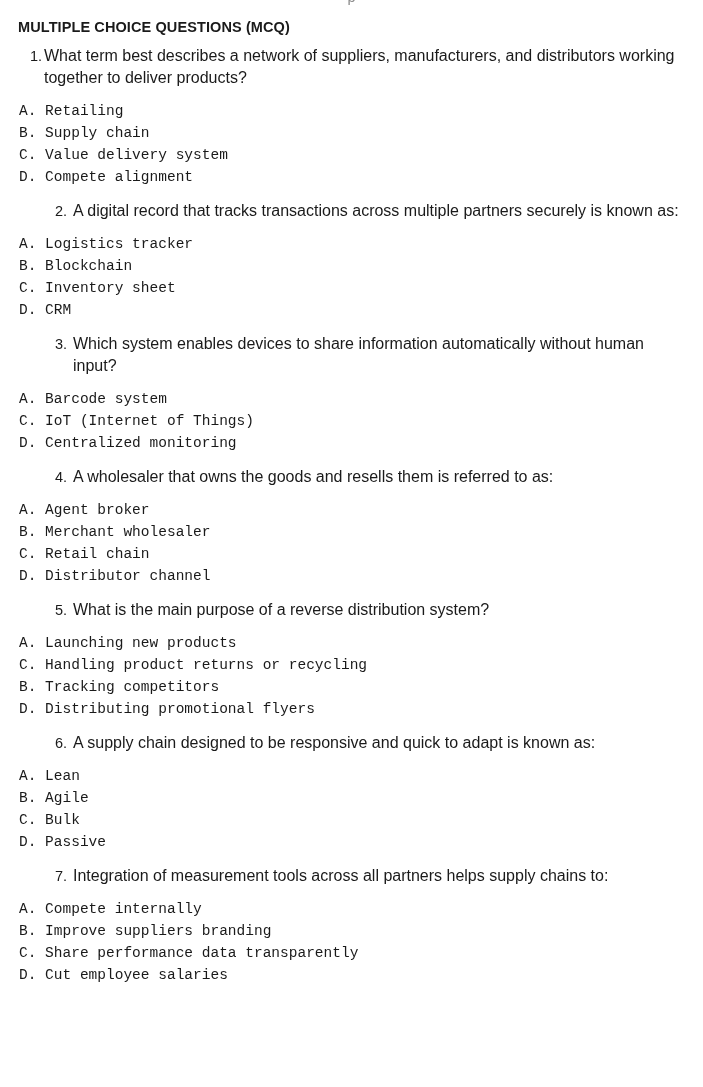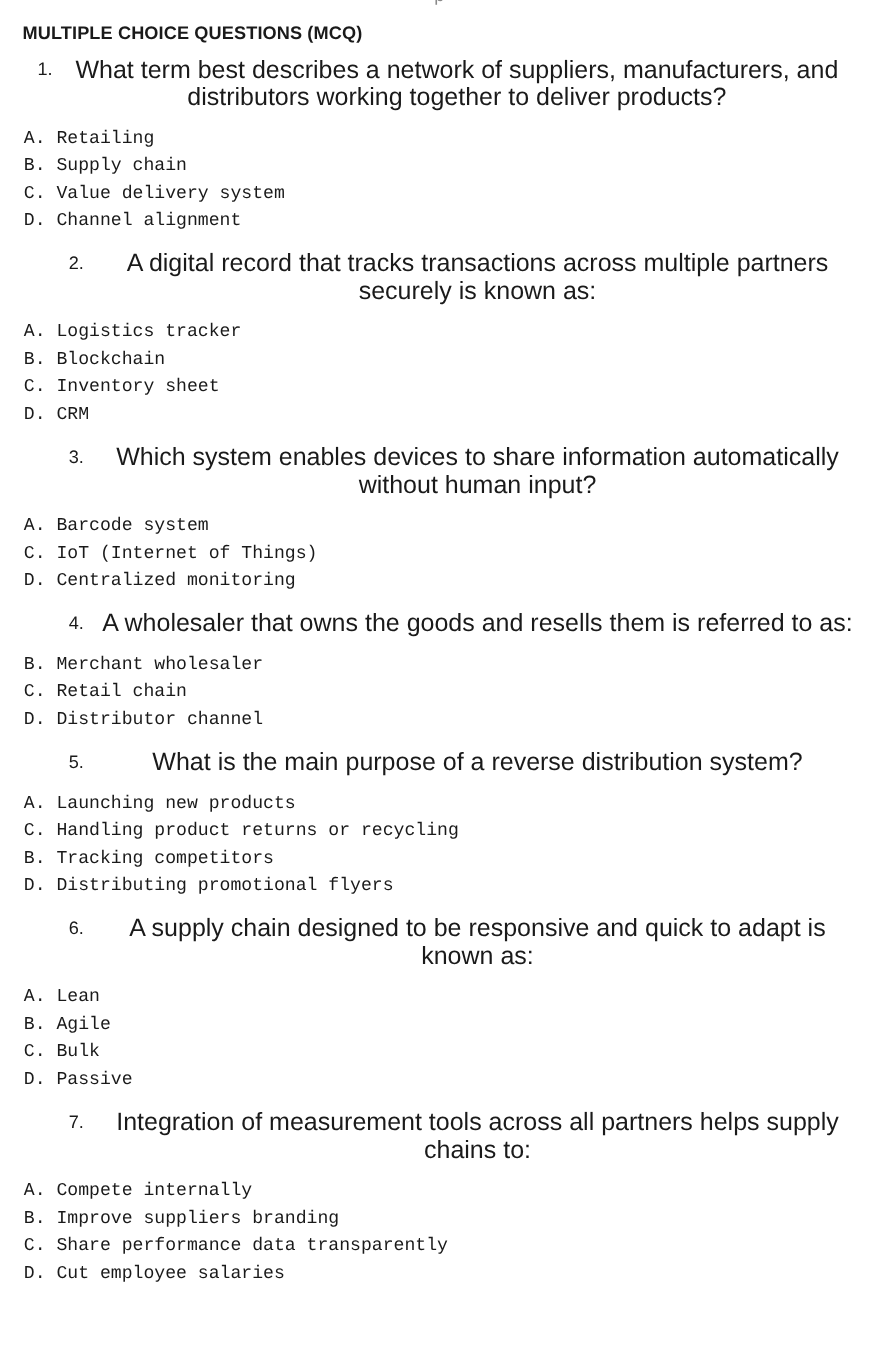--- a/index.html
+++ b/index.html
@@ -79,22 +79,21 @@
   .question-stem .q-num {
     position: absolute;
     left: 0;
     top: 0;
     width: 22px;
     text-align: right;
     font-size: 14.5px;
   }
   .question-stem .q-text {
     display: block;
-    font-size: 20px;
-    text-align: center;
+    font-size: 16px;
   }
 
   
   .indent-shallow .question-stem {
     padding-left: 44px;
     padding-right: 16px;
   }
   .indent-shallow .question-stem .q-num {
     left: 20px;
   }
@@ -140,21 +139,21 @@
   <div class="questions" id="questions-container">
       <div class="question-block indent-shallow">
         <div class="question-stem">
           <span class="q-num">1.</span>
           <span class="q-text">What term best describes a network of suppliers, manufacturers, and distributors working together to deliver products?</span>
         </div>
         <ul class="options">
           <li class="option"><span class="opt-letter">A.</span> <span class="opt-text">Retailing</span></li>
           <li class="option"><span class="opt-letter">B.</span> <span class="opt-text">Supply chain</span></li>
           <li class="option"><span class="opt-letter">C.</span> <span class="opt-text">Value delivery system</span></li>
-          <li class="option"><span class="opt-letter">D.</span> <span class="opt-text">Channel alignment</span></li>
+          <li class="option"><span class="opt-letter">D.</span> <span class="opt-text">Compete alignment</span></li>
         </ul>
       </div>
       <div class="question-block indent-deep">
         <div class="question-stem">
           <span class="q-num">2.</span>
           <span class="q-text">A digital record that tracks transactions across multiple partners securely is known as:</span>
         </div>
         <ul class="options">
           <li class="option"><span class="opt-letter">A.</span> <span class="opt-text">Logistics tracker</span></li>
           <li class="option"><span class="opt-letter">B.</span> <span class="opt-text">Blockchain</span></li>
@@ -172,20 +171,21 @@
           <li class="option"><span class="opt-letter">C.</span> <span class="opt-text">IoT (Internet of Things)</span></li>
           <li class="option"><span class="opt-letter">D.</span> <span class="opt-text">Centralized monitoring</span></li>
         </ul>
       </div>
       <div class="question-block indent-deep">
         <div class="question-stem">
           <span class="q-num">4.</span>
           <span class="q-text">A wholesaler that owns the goods and resells them is referred to as:</span>
         </div>
         <ul class="options">
+          <li class="option"><span class="opt-letter">A.</span> <span class="opt-text">Agent broker</span></li>
           <li class="option"><span class="opt-letter">B.</span> <span class="opt-text">Merchant wholesaler</span></li>
           <li class="option"><span class="opt-letter">C.</span> <span class="opt-text">Retail chain</span></li>
           <li class="option"><span class="opt-letter">D.</span> <span class="opt-text">Distributor channel</span></li>
         </ul>
       </div>
       <div class="question-block indent-deep">
         <div class="question-stem">
           <span class="q-num">5.</span>
           <span class="q-text">What is the main purpose of a reverse distribution system?</span>
         </div>

